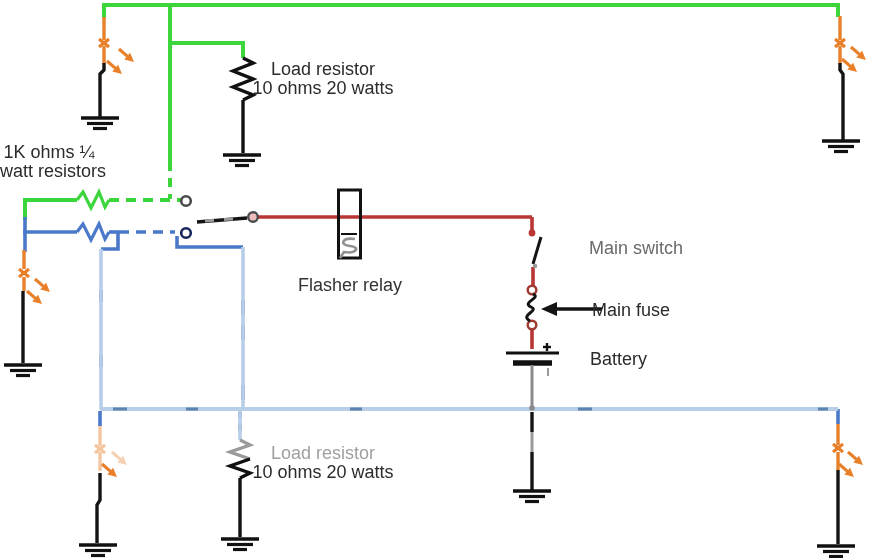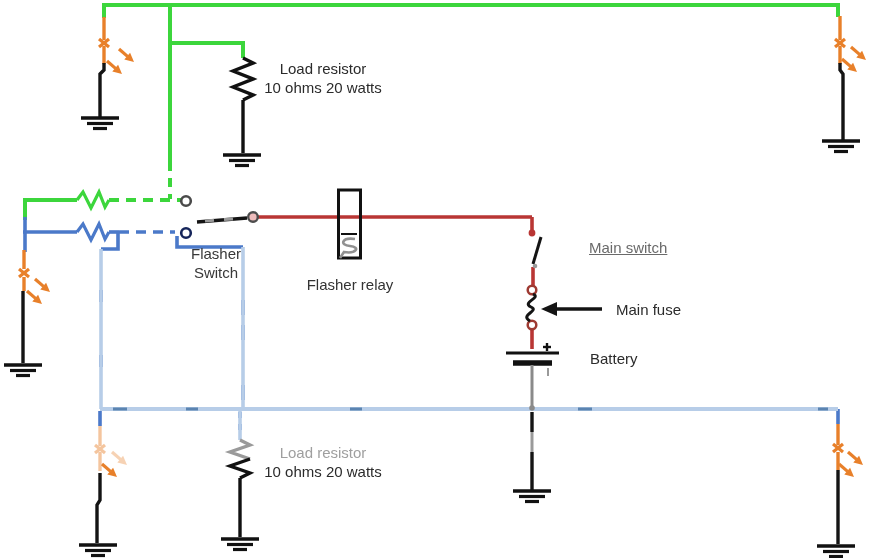--- a/index.html
+++ b/index.html
@@ -1,27 +1,27 @@
 <!DOCTYPE html>
 <html><head>
 <meta charset="utf-8">
 <style>
   html,body{margin:0;padding:0;background:#fff;}
   #canvas{position:relative;width:870px;height:558px;background:#ffffff;overflow:hidden;
           font-family:"Liberation Sans",sans-serif;}
   svg{position:absolute;left:0;top:0;}
-  .lbl{position:absolute;font-size:15px;line-height:18.5px;color:#2b2b2b;text-align:center;white-space:nowrap;}
+  .lbl{position:absolute;font-size:18px;line-height:18.5px;color:#2b2b2b;text-align:center;white-space:nowrap;}
   .lbl div{white-space:nowrap;}
   #lbl-load-top{left:250px;top:60px;width:146px;}
   #lbl-1k{left:0px;top:143px;width:98px;}
   #lbl-led-ind{left:47px;top:268px;width:100px;}
   #lbl-flasher-switch{left:166px;top:245px;width:100px;color:#383838;}
   #lbl-flasher-relay{left:280px;top:276px;width:140px;color:#333333;text-align:center;}
-  #lbl-main-switch{left:589px;top:239px;color:#6a6a6a;text-align:center;text-decoration:underline;}
-  #lbl-main-fuse{left:592px;top:301px;text-align:left;margin-left:24px;}
+  #lbl-main-switch{left:589px;top:239px;color:#6a6a6a;text-align:center;}
+  #lbl-main-fuse{left:592px;top:301px;text-align:left;}
   #lbl-battery{left:590px;top:350px;text-align:right;}
   #lbl-load-bottom{left:250px;top:444px;width:146px;}
   #lbl-load-bottom .l1{color:#9f9f9f;}
   #lbl-load-bottom .l2{color:#2b2b2b;}
 </style>
 </head>
 <body>
 
 <div id="canvas">
 
@@ -213,26 +213,26 @@
   <use href="#gnd" transform="translate(240,539)"></use>
   <use href="#gnd" transform="translate(836,546)"></use>
   <use href="#gnd" transform="translate(841,141)"></use>
 </svg>
 
 <div class="lbl" id="lbl-load-top">
   <div>Load resistor</div>
   <div>10 ohms 20 watts</div>
 </div>
 
-
-
-<div class="lbl" id="lbl-flasher-switch">
-  <div>Flasher</div>
-  <div>Switch</div>
-</div>
+<div class="lbl" id="lbl-1k">
+  <div>1K ohms ¼</div>
+  <div>watt resistors</div>
+</div>
+
+
 
 <div class="lbl" id="lbl-flasher-relay">Flasher relay</div>
 
 <div class="lbl" id="lbl-main-switch">Main switch</div>
 
 <div class="lbl" id="lbl-main-fuse">Main fuse</div>
 
 <div class="lbl" id="lbl-battery">Battery</div>
 
 <div class="lbl" id="lbl-load-bottom">

